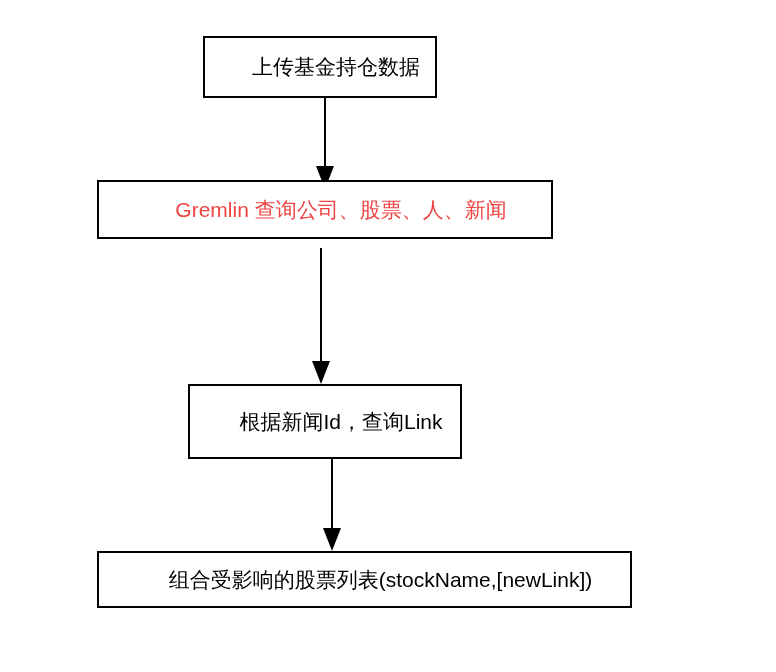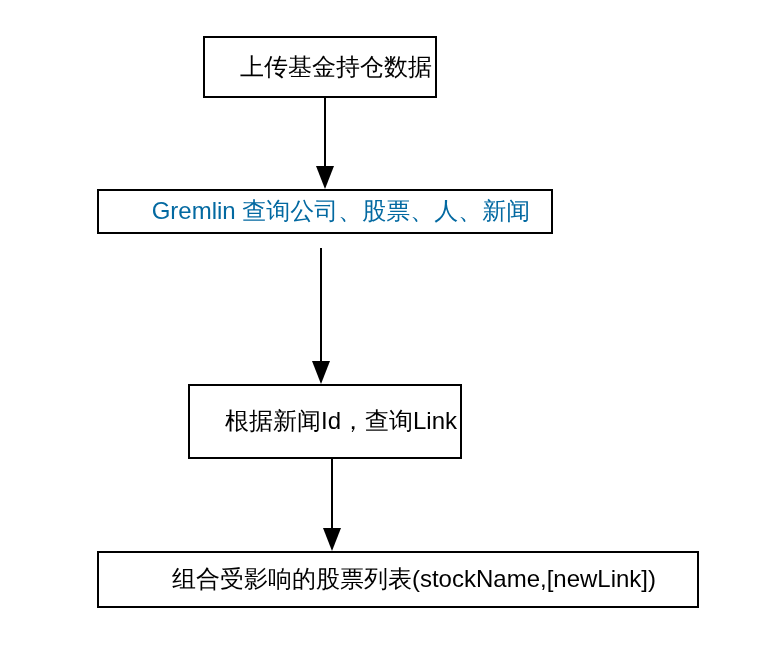--- a/index.html
+++ b/index.html
@@ -18,21 +18,21 @@
   .flow-node {
     position: absolute;
     box-sizing: border-box;
     border: 2px solid #000000;
     background: #ffffff;
     color: #000000;
     display: flex;
     align-items: center;
     justify-content: center;
     text-align: center;
-    font-size: 24px;
+    font-size: 21px;
     line-height: 1.2;
     white-space: nowrap;
     padding-left: 32px;
   }
   .edge-line {
     position: absolute;
     width: 2px;
     background: #000000;
   }
   .edge-arrowhead {
@@ -48,16 +48,16 @@
 <body>
 
 <div id="canvas" style="background: rgb(255, 255, 255);">
     <div class="edge-line" style="left: 324px; top: 98px; height: 70px; background: rgb(0, 0, 0);"></div>
     <div class="edge-arrowhead" style="left: 316px; top: 166px; border-top-color: rgb(0, 0, 0);"></div>
     <div class="edge-line" style="left: 320px; top: 248px; height: 115px; background: rgb(0, 0, 0);"></div>
     <div class="edge-arrowhead" style="left: 312px; top: 361px; border-top-color: rgb(0, 0, 0);"></div>
     <div class="edge-line" style="left: 331px; top: 445px; height: 85px; background: rgb(0, 0, 0);"></div>
     <div class="edge-arrowhead" style="left: 323px; top: 528px; border-top-color: rgb(0, 0, 0);"></div>
     <div class="flow-node" style="left: 203px; top: 36px; width: 234px; height: 62px; border-color: rgb(0, 0, 0); color: rgb(0, 0, 0);">上传基金持仓数据</div>
-    <div class="flow-node" style="left: 97px; top: 189px; width: 456px; height: 45px; border-color: rgb(0, 0, 0); color: #0369a1;">Gremlin 查询公司、股票、人、新闻</div>
+    <div class="flow-node" style="left: 97px; top: 180px; width: 456px; height: 59px; border-color: rgb(0, 0, 0); color: #ef4444;">Gremlin 查询公司、股票、人、新闻</div>
     <div class="flow-node" style="left: 188px; top: 384px; width: 274px; height: 75px; border-color: rgb(0, 0, 0); color: rgb(0, 0, 0);">根据新闻Id，查询Link</div>
-    <div class="flow-node" style="left: 97px; top: 551px; width: 602px; height: 57px; border-color: rgb(0, 0, 0); color: rgb(0, 0, 0);">组合受影响的股票列表(stockName,[newLink])</div>
+    <div class="flow-node" style="left: 97px; top: 551px; width: 535px; height: 57px; border-color: rgb(0, 0, 0); color: rgb(0, 0, 0);">组合受影响的股票列表(stockName,[newLink])</div>
   </div>
 
 </body></html>

